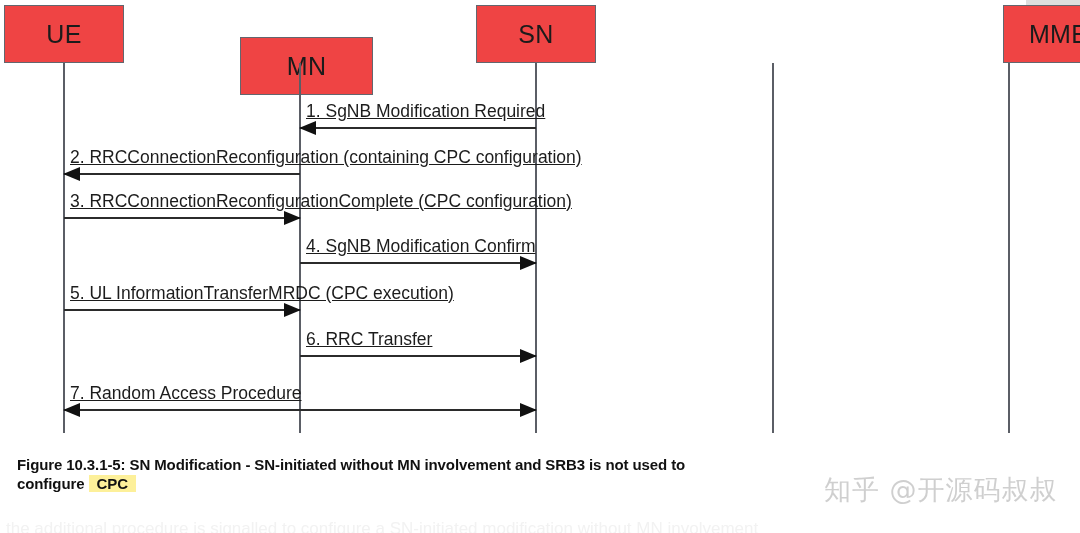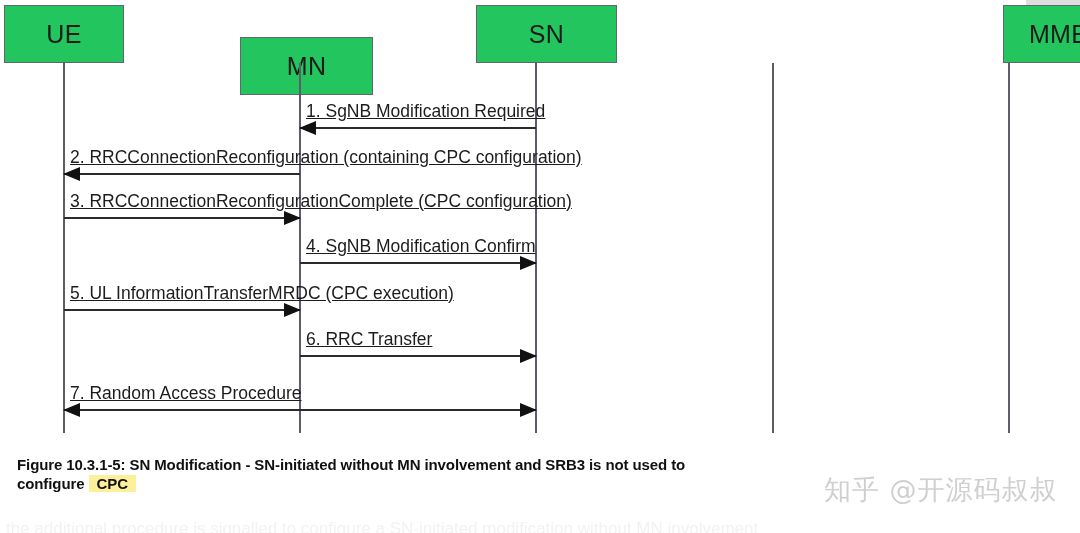--- a/index.html
+++ b/index.html
@@ -16,21 +16,21 @@
     width: 1080px;
     height: 533px;
     background: #ffffff;
     overflow: hidden;
   }
 
   
   .actor-box {
     position: absolute;
     box-sizing: border-box;
-    background: #22c55e;
+    background: #ef4444;
     border: 1.6px solid #63666e;
     display: flex;
     align-items: center;
     justify-content: center;
   }
   .actor-label {
     font-size: 25px;
     color: #1b1b1b;
     letter-spacing: 0.3px;
     line-height: 1;
@@ -145,21 +145,21 @@
 <div id="canvas">
 
   <div id="corner-strip"></div>
 
   <div class="actor-box" style="left:4px; top:5px; width:120px; height:58px;">
     <span class="actor-label">UE</span>
   </div>
   <div class="actor-box" style="left:240px; top:5px; width:133px; height:58px;margin-top:32px;">
     <span class="actor-label">MN</span>
   </div>
-  <div class="actor-box" style="left:476px; top:5px; width:141px; height:58px;">
+  <div class="actor-box" style="left:476px; top:5px; width:120px; height:58px;">
     <span class="actor-label">SN</span>
   </div>
   <div class="actor-box" style="left:1003px; top:5px; width:111px; height:58px;">
     <span class="actor-label">MME</span>
   </div>
 
   <div class="lifeline" style="left:63px;   top:63px; height:370px;"></div>
   <div class="lifeline" style="left:299px;  top:63px; height:370px;"></div>
   <div class="lifeline" style="left:535px;  top:63px; height:370px;"></div>
   <div class="lifeline" style="left:772px;  top:63px; height:370px;"></div>

